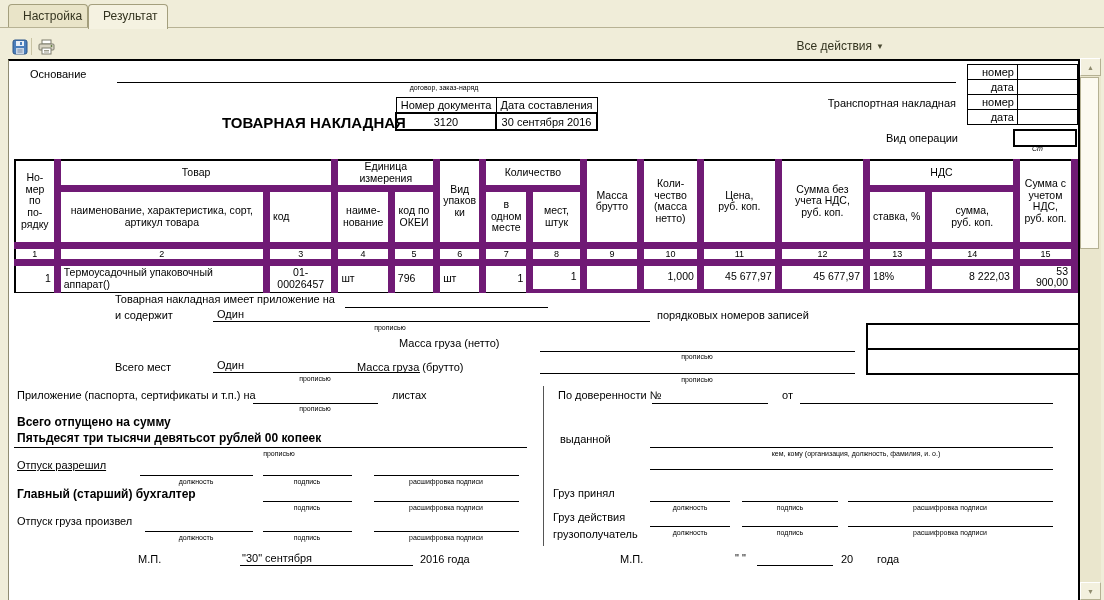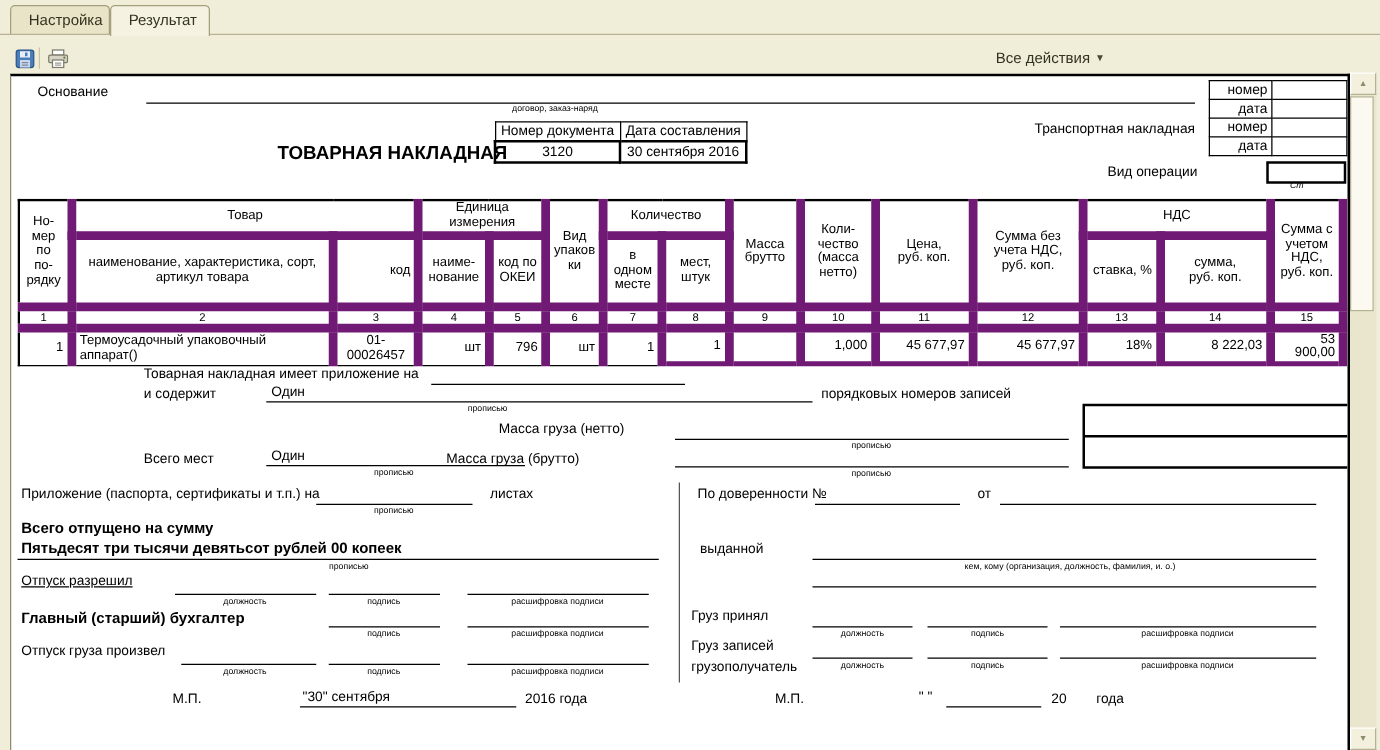--- a/index.html
+++ b/index.html
@@ -44,21 +44,21 @@
   .grid td { border:7px solid #701a75; padding:0 3px; font-size:10.5px; line-height:1.12; overflow:hidden; vertical-align:middle; }
   .grid tr.gh td { border-top:2px solid #000; text-align:center; }
   .grid tr.gh { height:15px; } .grid tr.sh { height:57px; } .grid tr.nums { height:13px; }
   .grid tr.data { height:14px; } .grid tr.tot { height:14px;text-decoration:underline; }
   .grid .nums td { font-size:9px; text-align:center; padding:0; }
   .pre { white-space:pre-line; text-align:center; }
   .bl { border-left:2px solid #000 !important; }
   .bb2 { border-bottom:2px solid #000 !important; }
   .boldbox { border:2px solid #000 !important; text-align:center;margin-left:10px; }
   .nob { border:none !important; padding-right:6px; text-align:right; font-size:10.5px; }
-  .cl { text-align:left; } .cc { text-align:right; } .cr { text-align:right; }
+  .cl { text-align:left; } .cc { text-align:left; } .cr { text-align:right; }
 
   .stampbox { position:absolute; border:2px solid #000; background:#fff; }
   .stampbox .half { height:23px; } .stampbox .half.top { border-bottom:2px solid #000; }
   .vdiv { position:absolute; width:0; border-left:1px solid #555; }
 
   
   .vscroll { position:absolute; left:1080px; top:58px; width:21px; height:542px; background:#eae6cd; }
   .sbtn { position:absolute; left:0; width:21px; height:18px; background:#f3f0de;
           border:1px solid #fff; border-right-color:#b5b193; border-bottom-color:#b5b193;
           box-sizing:border-box; display:flex; align-items:center; justify-content:center; }
@@ -341,21 +341,21 @@
     <div class="cap" style="left:841px; top:443px; width:200px;">расшифровка подписи</div>
 
     <div class="lbl" style="left:8px; top:454px;">Отпуск груза произвел</div>
     <div class="ln" style="left:136px; top:470px; width:108px;"></div>
     <div class="ln" style="left:254px; top:470px; width:89px;"></div>
     <div class="ln" style="left:365px; top:470px; width:145px;"></div>
     <div class="cap" style="left:137px; top:473px; width:100px;">должность</div>
     <div class="cap" style="left:248px; top:473px; width:100px;">подпись</div>
     <div class="cap" style="left:337px; top:473px; width:200px;">расшифровка подписи</div>
 
-    <div class="lbl" style="left:544px; top:450px;">Груз записей</div>
+    <div class="lbl" style="left:544px; top:450px;">Груз действия</div>
     <div class="lbl" style="left:544px; top:467px;">грузополучатель</div>
     <div class="ln" style="left:641px; top:465px; width:80px;"></div>
     <div class="ln" style="left:733px; top:465px; width:96px;"></div>
     <div class="ln" style="left:839px; top:465px; width:205px;"></div>
     <div class="cap" style="left:631px; top:468px; width:100px;">должность</div>
     <div class="cap" style="left:731px; top:468px; width:100px;">подпись</div>
     <div class="cap" style="left:841px; top:468px; width:200px;">расшифровка подписи</div>
 
     <div class="lbl" style="left:129px; top:492px;">М.П.</div>
     <div class="lbl" style="left:233px; top:491px;">"30" сентября</div>

